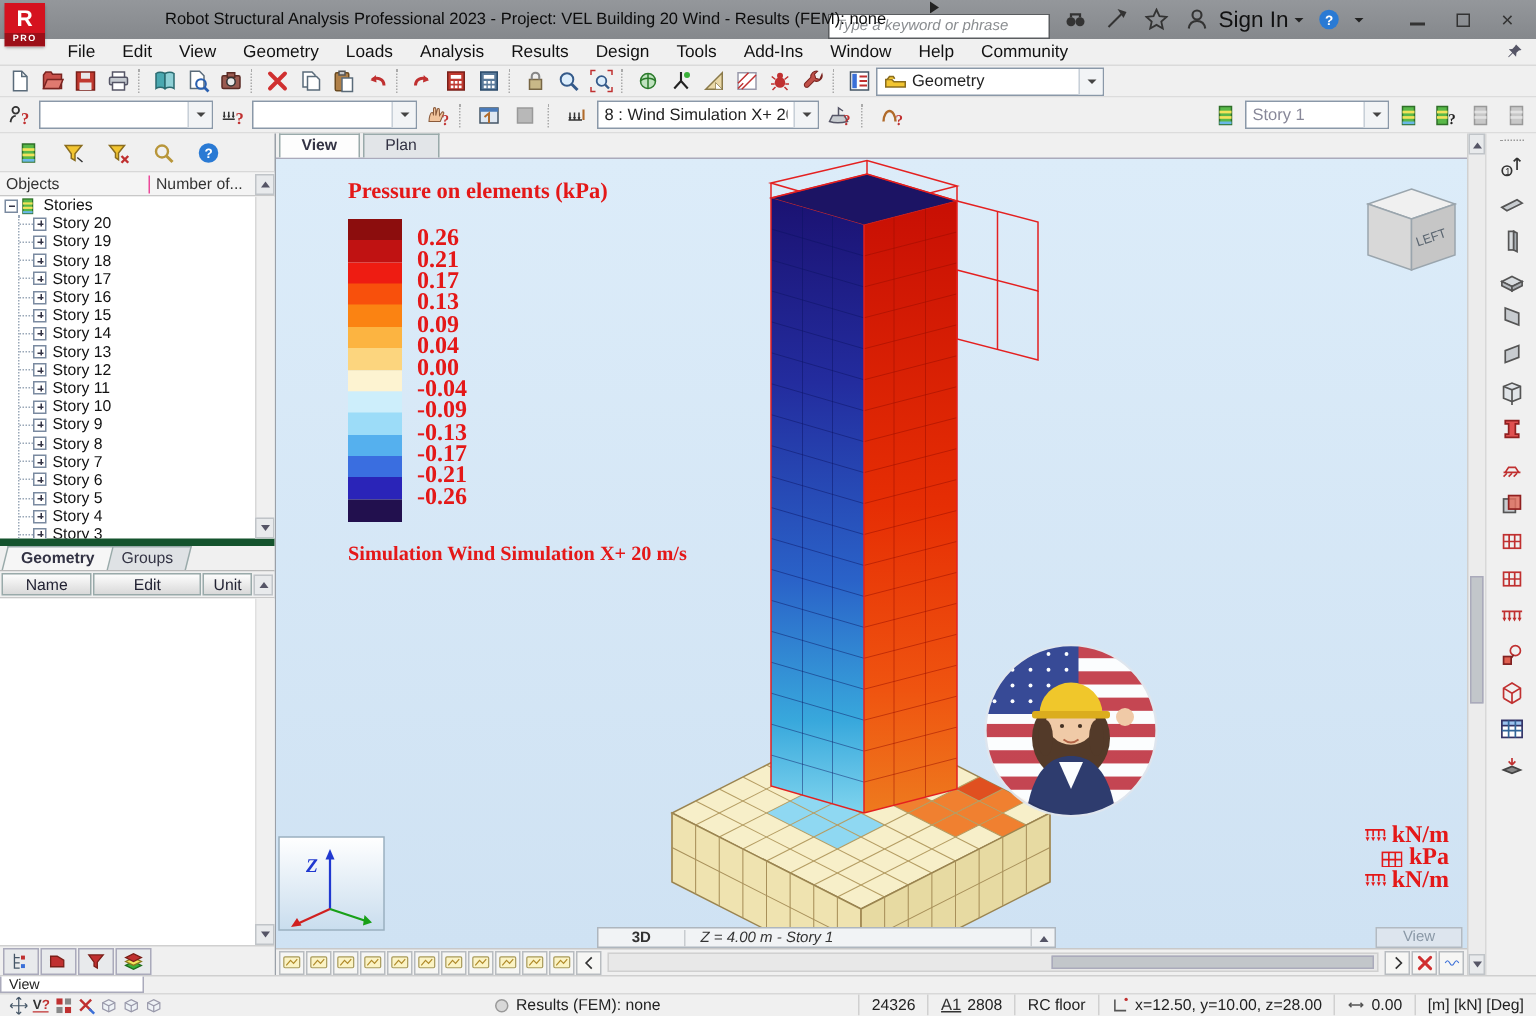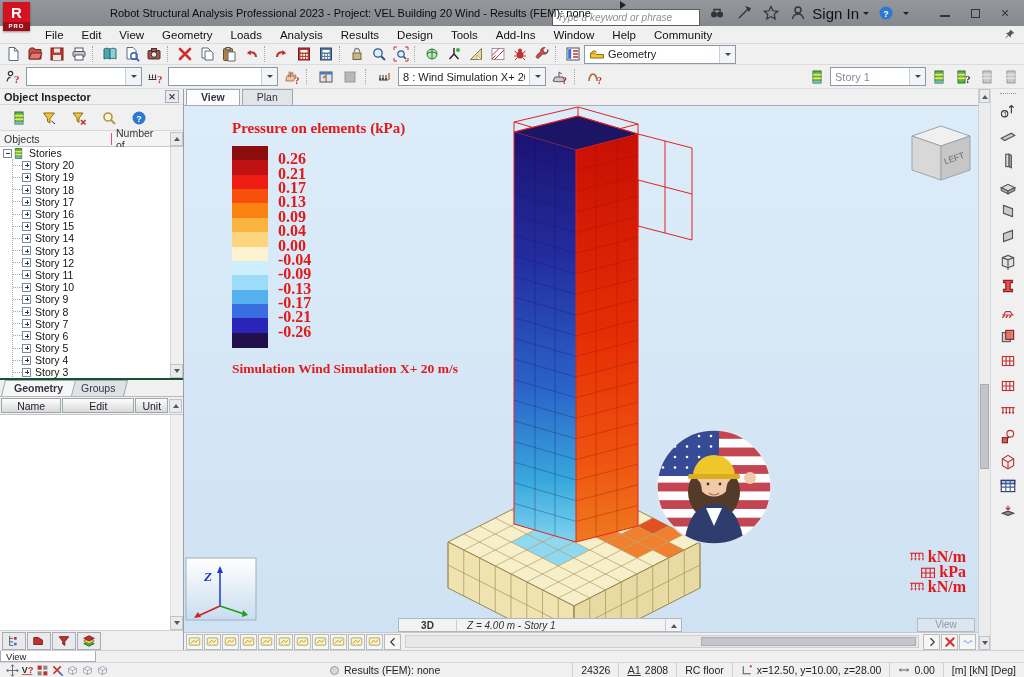--- a/index.html
+++ b/index.html
@@ -47,26 +47,26 @@
 
   
   .main { flex:1; display:flex; min-height:0; }
 
   
   .inspector { width:184px; background:#f0f0f0; border-right:1px solid #9aa0a8; display:flex; flex-direction:column; flex:none; }
   .insp-head { height:16px; display:flex; align-items:center; padding:0 4px; font-weight:bold; font-size:11px; border-bottom:1px solid #d8d8d8; }
   .insp-close { margin-left:auto; width:14px; height:13px; border:1px solid #aab; background:#e8eaec; color:#445; font-size:9px; display:flex; align-items:center; justify-content:center; }
   .insp-tools { height:26px; display:flex; align-items:center; gap:8px; padding:0 8px; border-bottom:1px solid #d8d8d8; }
   .insp-cols { height:16px; display:flex; align-items:center; background:#f4f4f4; border-bottom:1px solid #c8c8c8; font-size:10.5px; color:#333; }
-  .insp-cols .c1 { width:112px; padding-left:4px; border-right:1px solid #ec4899; }
+  .insp-cols .c1 { width:100px; padding-left:4px; border-right:1px solid #ec4899; }
   .insp-cols .c2 { flex:1; padding-left:4px; }
   .sarr { width:13px; height:14px; background:#e8eaec; border:1px solid #c0c4c8; display:flex; align-items:center; justify-content:center; }
   .tri-up { width:0; height:0; border:3.5px solid transparent; border-bottom:4.5px solid #556; margin-bottom:2px; }
   .tri-dn { width:0; height:0; border:3.5px solid transparent; border-top:4.5px solid #556; margin-top:2px; }
-  .tree { height:233px; background:#fff; overflow:hidden; position:relative; border-bottom:2px solid #14532d; }
+  .tree { height:233px; background:#fff; overflow:hidden; position:relative; border-bottom:5px solid #14532d; }
   .trow { height:12.2px; display:flex; align-items:center; font-size:10.5px; color:#111; white-space:nowrap; }
   .trow .lbl { margin-left:4px; }
   .ebox { width:9px; height:9px; border:1px solid #7a8aa0; background:#fff; position:relative; flex:none; }
   .ebox::before { content:""; position:absolute; left:1.5px; right:1.5px; top:3.5px; height:1px; background:#334; }
   .ebox.plus::after { content:""; position:absolute; top:1.5px; bottom:1.5px; left:3.5px; width:1px; background:#334; }
   .kids { margin-left:12px; border-left:1px dotted #9aa8b8; }
   .trow.child::before { content:""; width:9px; border-top:1px dotted #9aa8b8; }
   .root-row { padding-left:3px; }
   .tree-scroll { position:absolute; right:0; top:0; bottom:0; width:13px; background:#f0f0f0; border-left:1px solid #d8d8d8; }
   .tree-scroll .sarr { position:absolute; left:-1px; }
@@ -93,21 +93,21 @@
   .lg-title { font-size:15px; font-weight:bold; }
   .lg-body { position:relative; margin-top:9px; height:201px; }
   .lg-box { position:absolute; left:0; width:36px; height:14.9px; }
   .lg-val { position:absolute; left:46px; font-size:16px; font-weight:bold; line-height:14px; }
   .lg-sub { margin-top:14px; font-size:13.5px; font-weight:bold; }
 
   .units { position:absolute; right:12px; bottom:38px; text-align:right; color:#e41818; font-family:"Liberation Serif", serif; font-size:16px; font-weight:bold; }
   .units .urow { display:flex; align-items:center; justify-content:flex-end; gap:4px; height:15px; }
   .cases { position:absolute; right:6px; bottom:17px; color:#e41818; font-family:"Liberation Serif", serif; font-size:13.5px; font-weight:bold; }
 
-  .navstrip { position:absolute; left:214px; bottom:0; width:284px; height:14px; background:#f1f3f5; border:1px solid #aeb6be; display:flex; align-items:center; font-size:10px; color:#333; }
+  .navstrip { position:absolute; left:214px; bottom:0; width:306px; height:14px; background:#f1f3f5; border:1px solid #aeb6be; display:flex; align-items:center; font-size:10px; color:#333; }
   .ns-3d { width:58px; text-align:center; border-right:1px solid #c8ccd0; font-weight:bold; }
   .ns-lvl { flex:1; padding-left:10px; font-style:italic; white-space:nowrap; }
   .ns-up { width:16px; height:100%; border-left:1px solid #c8ccd0; display:flex; align-items:center; justify-content:center; }
   .viewbtn { position:absolute; right:3px; bottom:0; width:58px; height:14px; background:#dde5ee; border:1px solid #b2bac2; color:#8a98a6; font-size:10px; text-align:center; line-height:12px; }
 
   .canvasbottom { height:18px; background:#f0f0f0; border-top:1px solid #c8c8c8; display:flex; align-items:center; padding-left:2px; gap:1px; }
   .cb-btn { width:17px; height:16px; border:1px solid #b8bcc0; background:#f6f6f4; display:flex; align-items:center; justify-content:center; }
   .hscroll { flex:1; height:13px; margin:0 3px; background:#e8e8e8; border:1px solid #d0d0d0; position:relative; }
   .hthumb { position:absolute; right:2px; top:1px; height:9px; width:215px; background:#c2c6ca; border:1px solid #aab; }
   .cb-right { display:flex; gap:1px; padding-right:2px; }
@@ -531,24 +531,20 @@
           <rect x="4" y="2" width="8" height="12" fill="#c8c8c8" stroke="#999"></rect>
           <rect x="4" y="4.8" width="8" height="1.8" fill="#e2e2e2"></rect>
           <rect x="4" y="8.4" width="8" height="1.8" fill="#e2e2e2"></rect>
         </svg>
       </span>
   </div>
 
   <div class="main">
 
     <div class="inspector">
-      <div class="insp-head">
-        <span>Object Inspector</span>
-        <span class="insp-close">✕</span>
-      </div>
       <div class="insp-tools" id="inspTools">
           <span class="tbtn">
             <svg viewBox="0 0 16 16" width="16" height="16">
               <rect x="4" y="2" width="8" height="12" fill="#58b848" stroke="#2f6f28"></rect>
               <rect x="4" y="4.8" width="8" height="1.8" fill="#f2e25a"></rect>
               <rect x="4" y="8.4" width="8" height="1.8" fill="#f2e25a"></rect>
               <rect x="4" y="12" width="8" height="1.8" fill="#6ab8e8"></rect>
             </svg>
           </span>
           <span class="tbtn">

